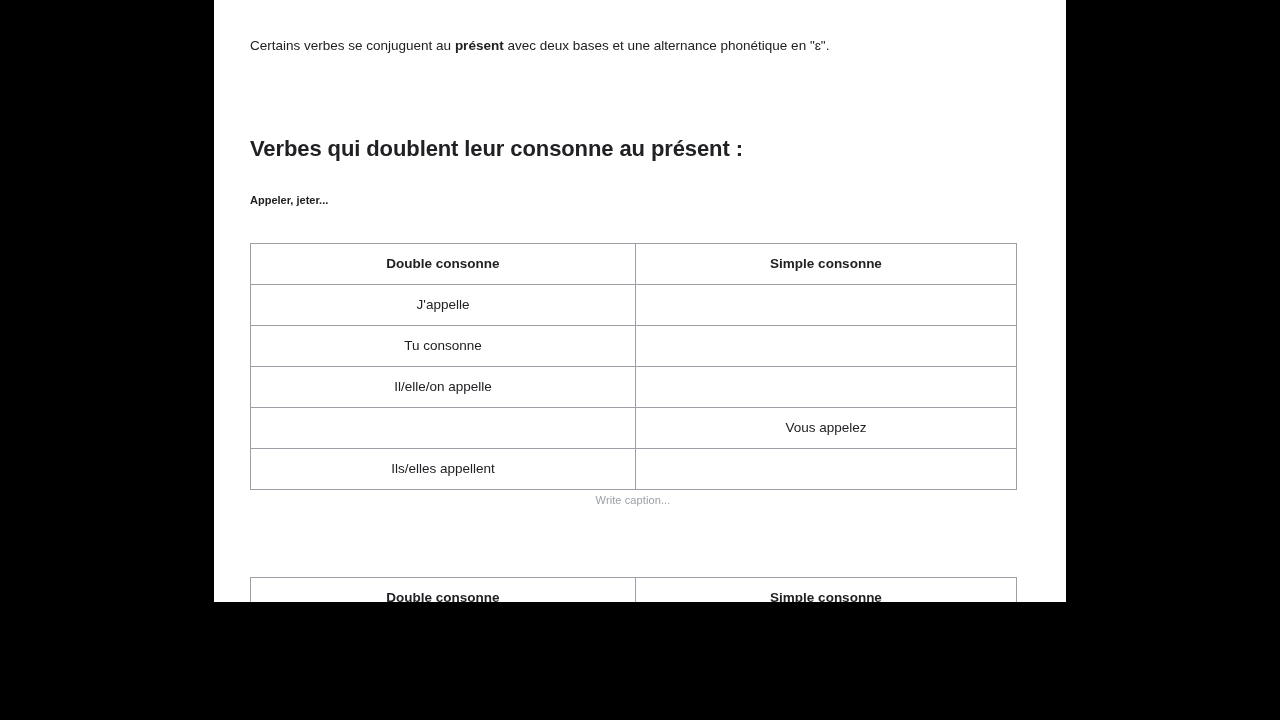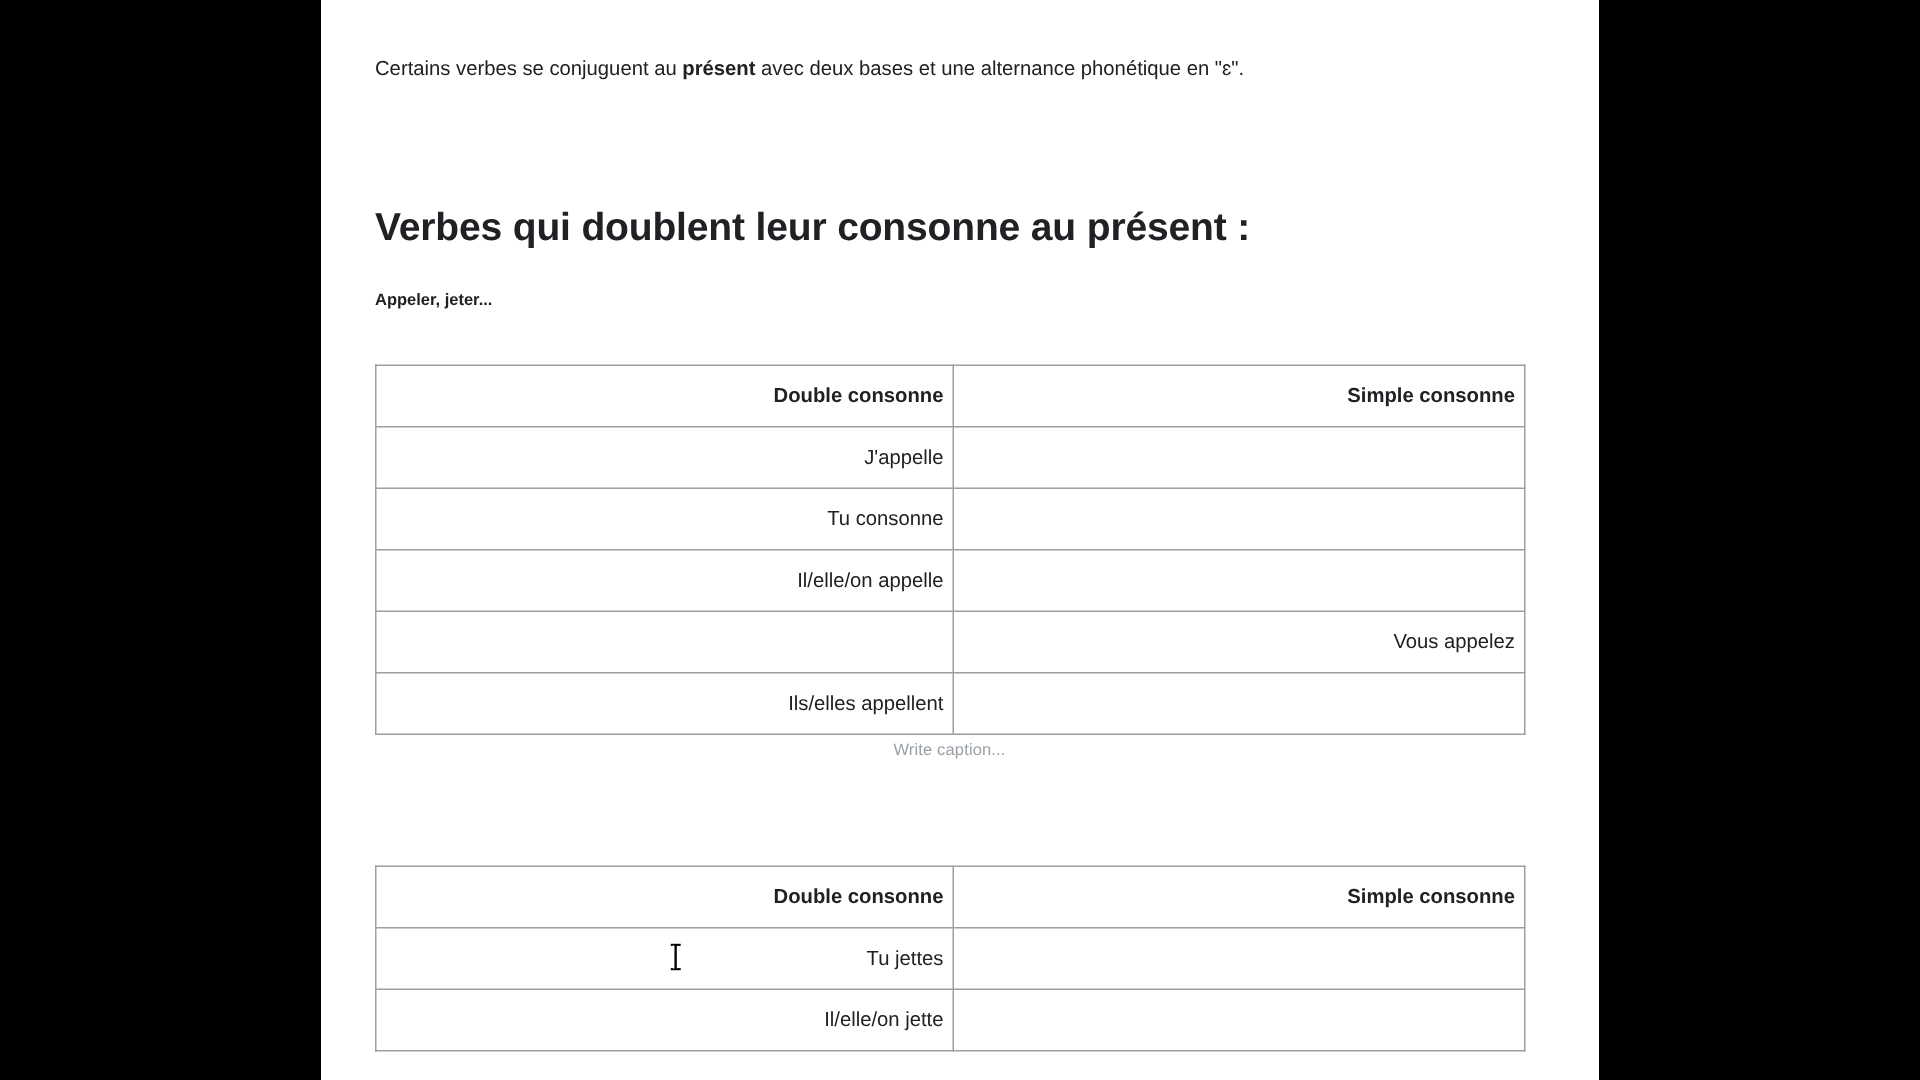--- a/index.html
+++ b/index.html
@@ -9,21 +9,21 @@
   }
   body {
     width: 1280px;
     height: 720px;
     overflow: hidden;
     font-family: "Liberation Sans", sans-serif;
   }
   .viewport {
     position: relative;
     width: 1280px;
-    height: 720px;
+    height: 602px;
     background: #eab308;
     overflow: hidden;
   }
   .letterbox {
     position: absolute;
     top: 0;
     height: 720px;
     background: #000000;
     z-index: 5;
   }
@@ -49,21 +49,21 @@
   }
   p.para b { font-weight: bold; }
 
   .p1 { position: absolute; top: 36px; left: 36px; }
   .p2 { position: absolute; top: 88px; left: 36px; }
 
   .h2 {
     position: absolute;
     top: 136px;
     left: 36px;
-    font-size: 26px;
+    font-size: 22px;
     font-weight: bold;
     color: #202124;
     letter-spacing: -0.1px;
     white-space: nowrap;
     margin: 0;
   }
   .h3 {
     position: absolute;
     top: 194px;
     left: 36px;
@@ -81,21 +81,21 @@
   table.grid {
     border-collapse: collapse;
     width: 766px;
     table-layout: fixed;
     border: 1.6px solid #202124;
   }
   table.grid td {
     border: 1px solid #9aa0a6;
     height: 40px;
     padding: 0 6px;
-    text-align: right;
+    text-align: center;
     vertical-align: middle;
     font-size: 13.5px;
     color: #202124;
     line-height: 18px;
     overflow: hidden;
     white-space: nowrap;
   }
   table.grid tr.head td {
     font-weight: bold;
     height: 40px;

